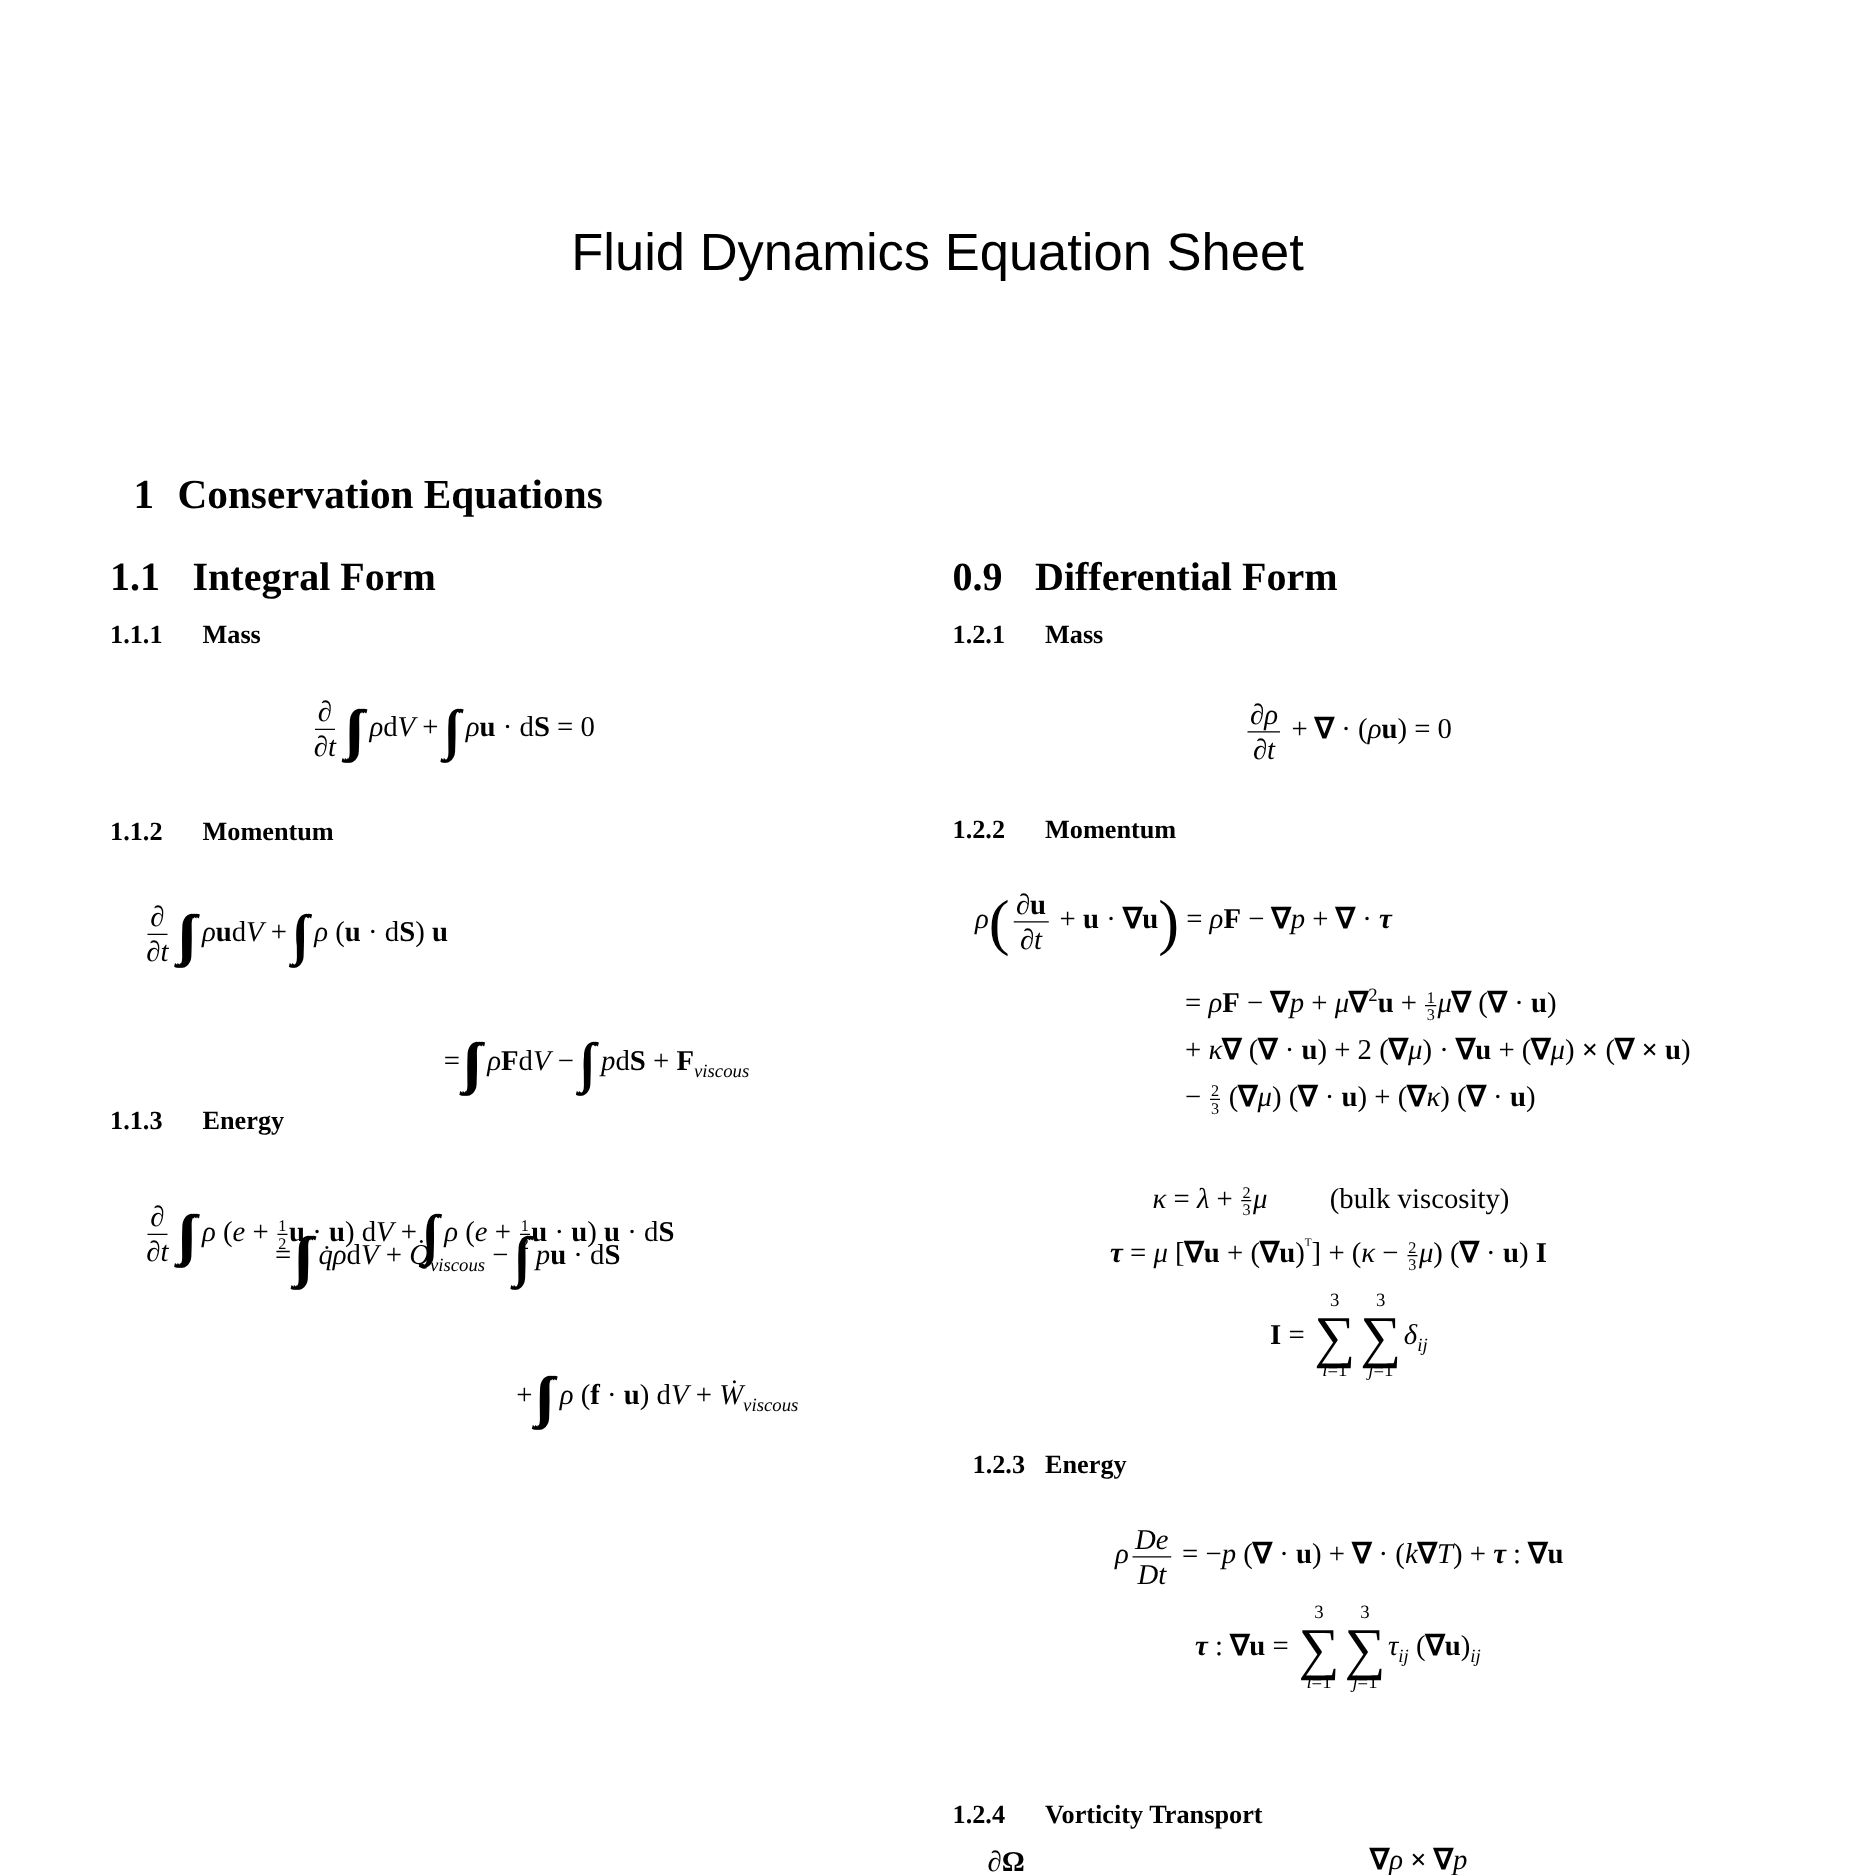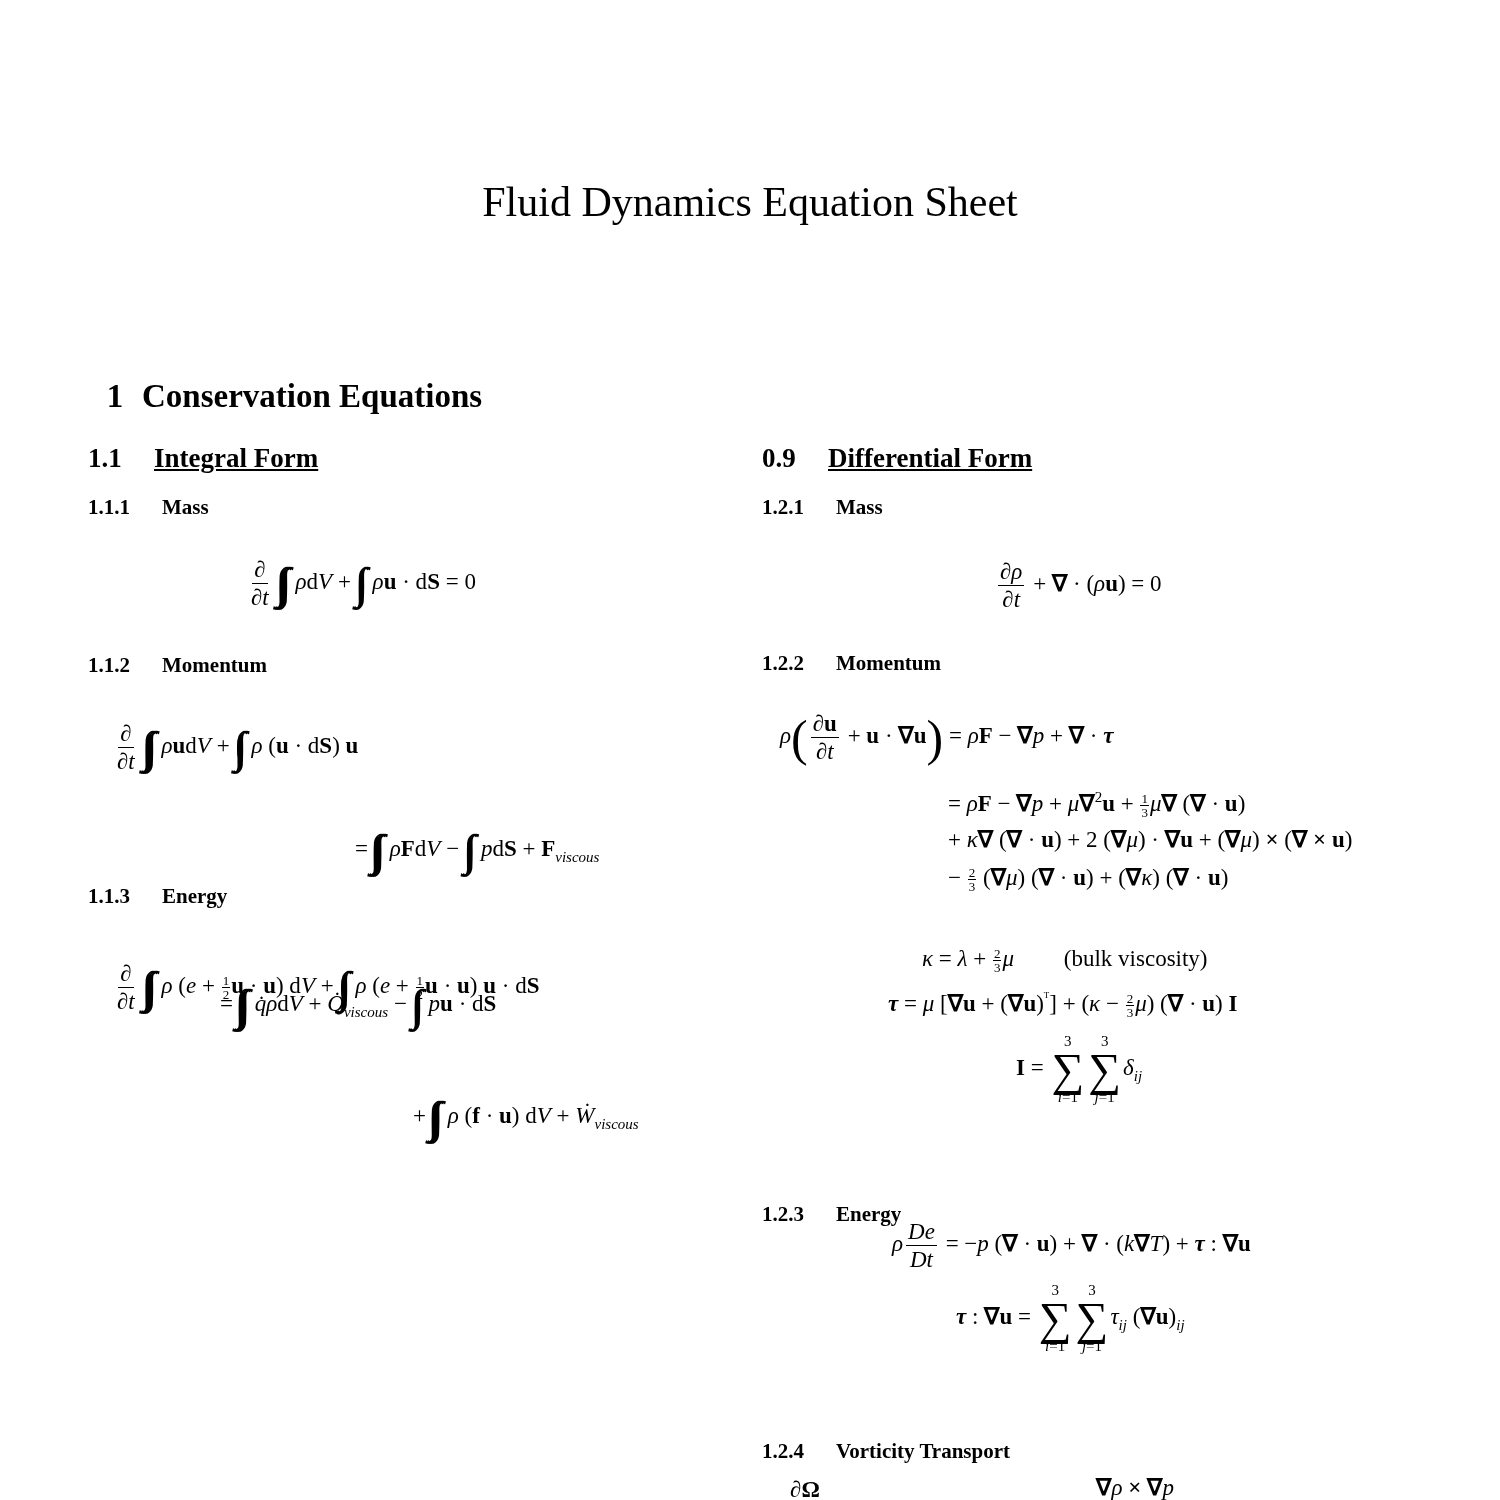--- a/index.html
+++ b/index.html
@@ -1,21 +1,21 @@
 <!DOCTYPE html>
 <html><head>
 <meta charset="utf-8">
 <style>
   html, body { margin:0; padding:0; background:#ffffff; }
   body { width:1500px; height:1500px; position:relative; overflow:hidden;
          font-family:"DejaVu Serif", "Liberation Serif", serif; color:#000; }
   .abs { position:absolute; }
-  .title { left:0; width:1500px; top:178px; text-align:center; font-size:42px; font-family:Liberation Serif, serif; }
+  .title { left:0; width:1500px; top:178px; text-align:center; font-size:42px; font-family:Liberation Sans, sans-serif; }
   .h1 { font-size:33px; font-weight:bold; font-family:"Liberation Serif", serif; }
-  .h2 { font-size:27px; font-weight:bold; font-family:"Liberation Serif", serif;text-decoration:underline; }
+  .h2 { font-size:32px; font-weight:bold; font-family:"Liberation Serif", serif; }
   .h3 { font-size:21px; font-weight:bold; font-family:"Liberation Serif", serif; }
   .num { display:inline-block; }
   .h1 .num { width:54px; }
   .h2 .num { width:66px; }
   .h3 .num { width:74px; }
   .eq { font-family:"Liberation Serif", serif; font-size:23px; white-space:nowrap; line-height:1; }
   .frac { display:inline-flex; flex-direction:column; align-items:center; vertical-align:middle; margin:0 3px; }
   .frac .n { border-bottom:1.3px solid #000; padding:0 2px 2px; }
   .frac .d { padding:2px 2px 0; }
   .sfrac { display:inline-flex; flex-direction:column; align-items:center; vertical-align:middle; font-size:13px; margin:0 1px; }
@@ -156,21 +156,21 @@
       <span class="lim">3</span>
       <span class="s">∑</span>
       <span class="lim"><i>i</i>=1</span>
     </span><span class="sum">
       <span class="lim">3</span>
       <span class="s">∑</span>
       <span class="lim"><i>j</i>=1</span>
     </span><i>δ</i><sub><i>ij</i></sub>
 </div>
 
-<div class="abs h3" style="left:762px; top:1202px;">
+<div class="abs h3" style="left:762px; top:1159px;text-align:center;">
   <span class="num">1.2.3</span><span>Energy</span>
 </div>
 
 <div class="abs eq" style="left:892px; top:1220px;">
   <i>ρ</i><span class="frac">
       <span class="n"><i>De</i></span>
       <span class="d"><i>Dt</i></span>
     </span> = −<i>p</i> (<b>∇</b> · <b>u</b>) + <b>∇</b> · (<i>k</i><b>∇</b><i>T</i>) + <b><i>τ</i></b> : <b>∇u</b>
 </div>
 <div class="abs eq" style="left:956px; top:1283px;">

